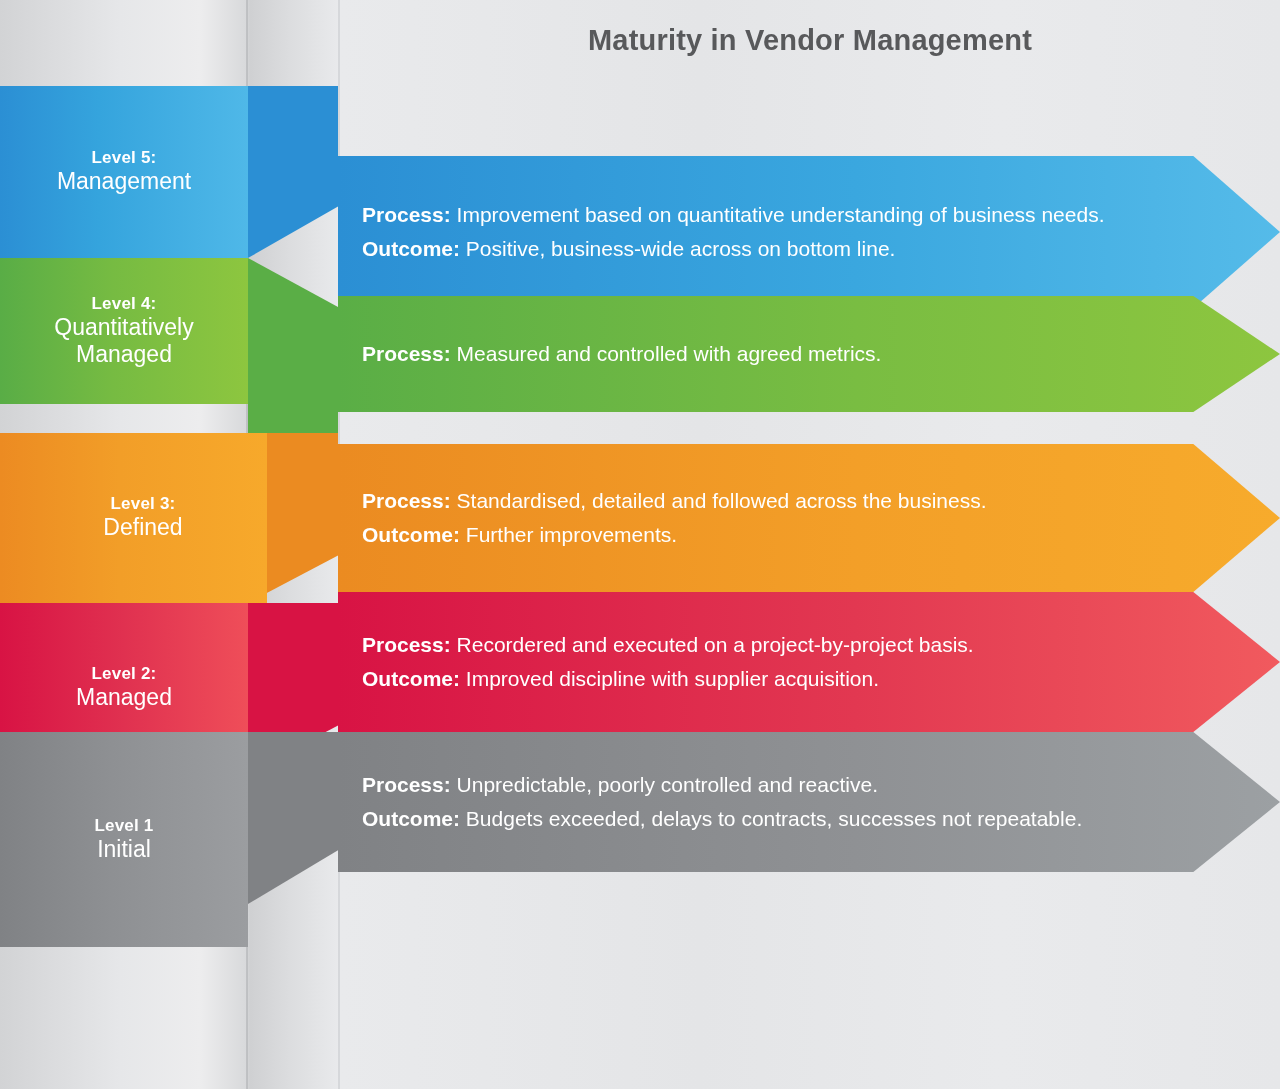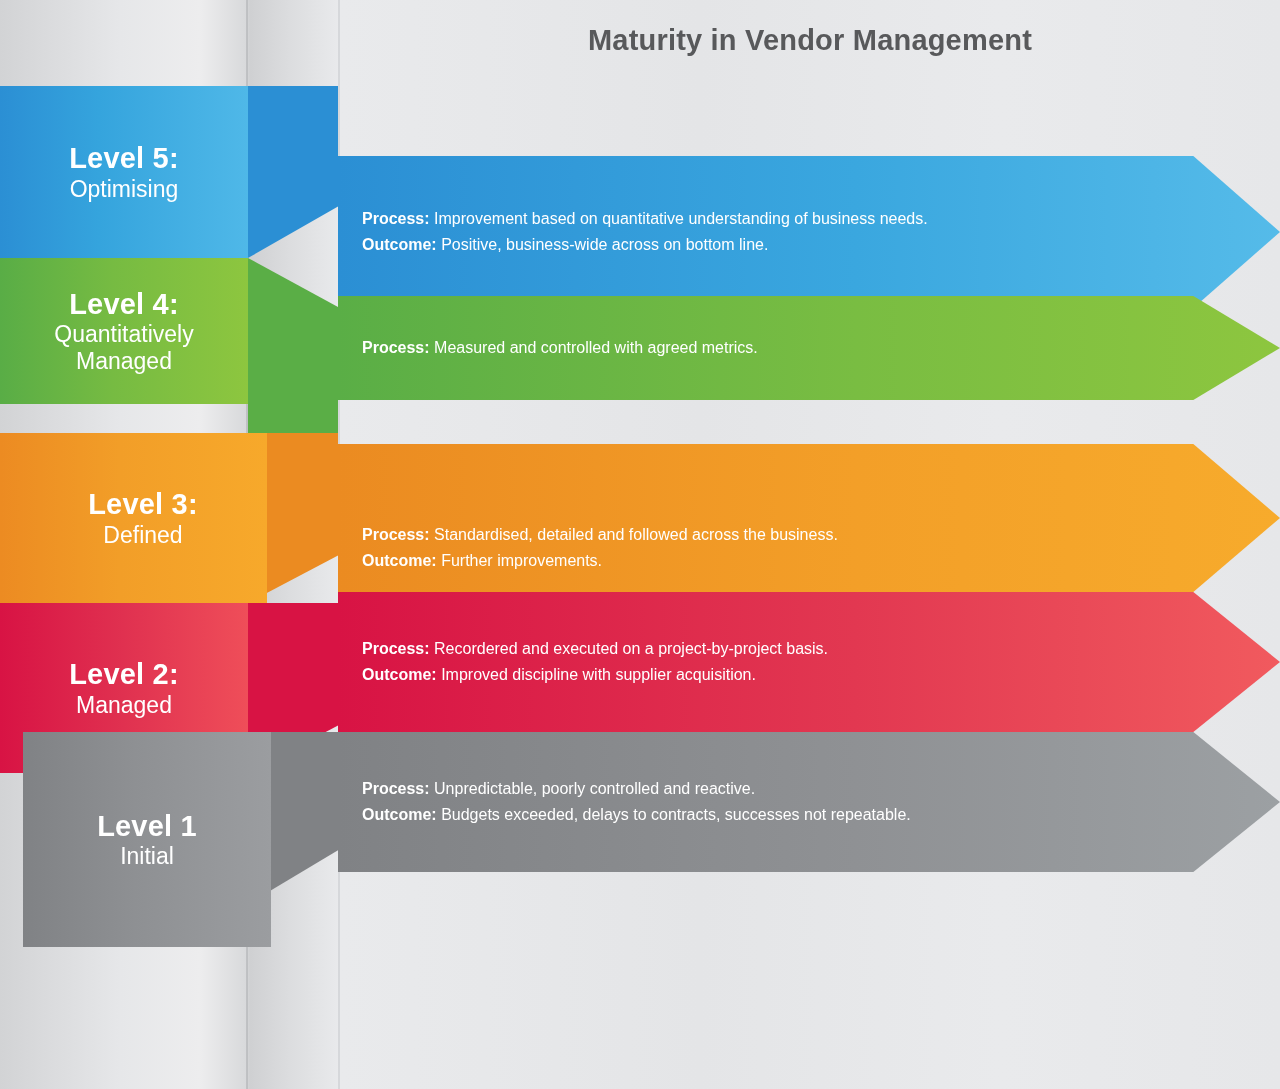--- a/index.html
+++ b/index.html
@@ -62,21 +62,21 @@
     width: 248px;
     color: #ffffff;
     text-align: center;
     display: flex;
     flex-direction: column;
     justify-content: center;
     align-items: center;
     line-height: 1.18;
   }
   .level-block .lv-title {
-    font-size: 29px;
+    font-size: 17px;
     font-weight: bold;
     letter-spacing: 0.2px;
   }
   .level-block .lv-sub {
     font-size: 23px;
     font-weight: normal;
   }
 
   
   .level-flag {
@@ -91,21 +91,21 @@
     left: 338px;
     width: 942px;
     box-sizing: border-box;
     padding: 18px 0 18px 24px;
     color: #ffffff;
     display: flex;
     flex-direction: column;
     justify-content: center;
   }
   .arrow .line {
-    font-size: 16px;
+    font-size: 21px;
     line-height: 1.62;
     white-space: nowrap;
   }
   .arrow .line b {
     font-weight: bold;
   }
 
   
   .c-blue   { background: linear-gradient(to right, #2b8fd4 0%, #35a4dd 40%, #4fb8e8 100%); }
   .c-green  { background: linear-gradient(to right, #59ad46 0%, #76bb42 45%, #8dc63f 100%); }
@@ -131,52 +131,52 @@
 <div id="stage">
 
   <div class="seam s1"></div>
   <div class="seam s2"></div>
 
   <div id="title">Maturity in Vendor Management</div>
 
   <div class="level-flag c-blue-f" style="top:86px; height:172px; clip-path: polygon(0 0, 100% 0, 100% 70%, 0 100%);"></div>
   <div class="level-block c-blue" style="top:86px; height:172px;">
     <div class="lv-title">Level 5:</div>
-    <div class="lv-sub">Optimising</div>
+    <div class="lv-sub">Management</div>
   </div>
   <div class="arrow c-blue-l" style="top:156px; height:152px; clip-path: polygon(0 0, 90.8% 0, 100% 50%, 90.8% 100%, 0 100%);">
     <div class="line">
       <b>Process:</b>
       <span>Improvement based on quantitative understanding of business needs.</span>
     </div>
     <div class="line">
       <b>Outcome:</b>
       <span>Positive, business-wide across on bottom line.</span>
     </div>
   </div>
 
   <div class="level-flag c-green-f" style="top:258px; height:175px; clip-path: polygon(0 0, 100% 28%, 100% 100%, 0 100%);"></div>
   <div class="level-block c-green" style="top:258px; height:146px;">
     <div class="lv-title">Level 4:</div>
     <div class="lv-sub">Quantitatively</div>
     <div class="lv-sub">Managed</div>
   </div>
-  <div class="arrow c-green-l" style="top:296px; height:104px; clip-path: polygon(0 0, 90.8% 0, 100% 50%, 90.8% 100%, 0 100%);">
+  <div class="arrow c-green-l" style="top:296px; height:116px; clip-path: polygon(0 0, 90.8% 0, 100% 50%, 90.8% 100%, 0 100%);">
     <div class="line">
       <b>Process:</b>
       <span>Measured and controlled with agreed metrics.</span>
     </div>
   </div>
 
   <div class="level-flag c-orange-f" style="top:433px; height:170px; clip-path: polygon(0 0, 100% 0, 100% 72%, 0 100%);"></div>
   <div class="level-block c-orange" style="top:433px; height:170px;padding-left:19px;">
     <div class="lv-title">Level 3:</div>
     <div class="lv-sub">Defined</div>
   </div>
-  <div class="arrow c-orange-l" style="top:444px; height:148px; clip-path: polygon(0 0, 90.8% 0, 100% 50%, 90.8% 100%, 0 100%); justify-content: flex-end;">
+  <div class="arrow c-orange-l" style="top:444px; height:148px; clip-path: polygon(0 0, 90.8% 0, 100% 50%, 90.8% 100%, 0 100%);">
     <div class="line">
       <b>Process:</b>
       <span>Standardised, detailed and followed across the business.</span>
     </div>
     <div class="line">
       <b>Outcome:</b>
       <span>Further improvements.</span>
     </div>
   </div>
 
@@ -190,21 +190,21 @@
       <b>Process:</b>
       <span>Recordered and executed on a project-by-project basis.</span>
     </div>
     <div class="line">
       <b>Outcome:</b>
       <span>Improved discipline with supplier acquisition.</span>
     </div>
   </div>
 
   <div class="level-flag c-grey-f" style="top:732px; height:215px; clip-path: polygon(0 0, 100% 0, 100% 55%, 0 80%);"></div>
-  <div class="level-block c-grey" style="top:732px; height:215px;margin-left:23px;">
+  <div class="level-block c-grey" style="top:732px; height:215px;">
     <div class="lv-title">Level 1</div>
     <div class="lv-sub">Initial</div>
   </div>
   <div class="arrow c-grey-l" style="top:732px; height:140px; clip-path: polygon(0 0, 90.8% 0, 100% 50%, 90.8% 100%, 0 100%);">
     <div class="line">
       <b>Process:</b>
       <span>Unpredictable, poorly controlled and reactive.</span>
     </div>
     <div class="line">
       <b>Outcome:</b>

